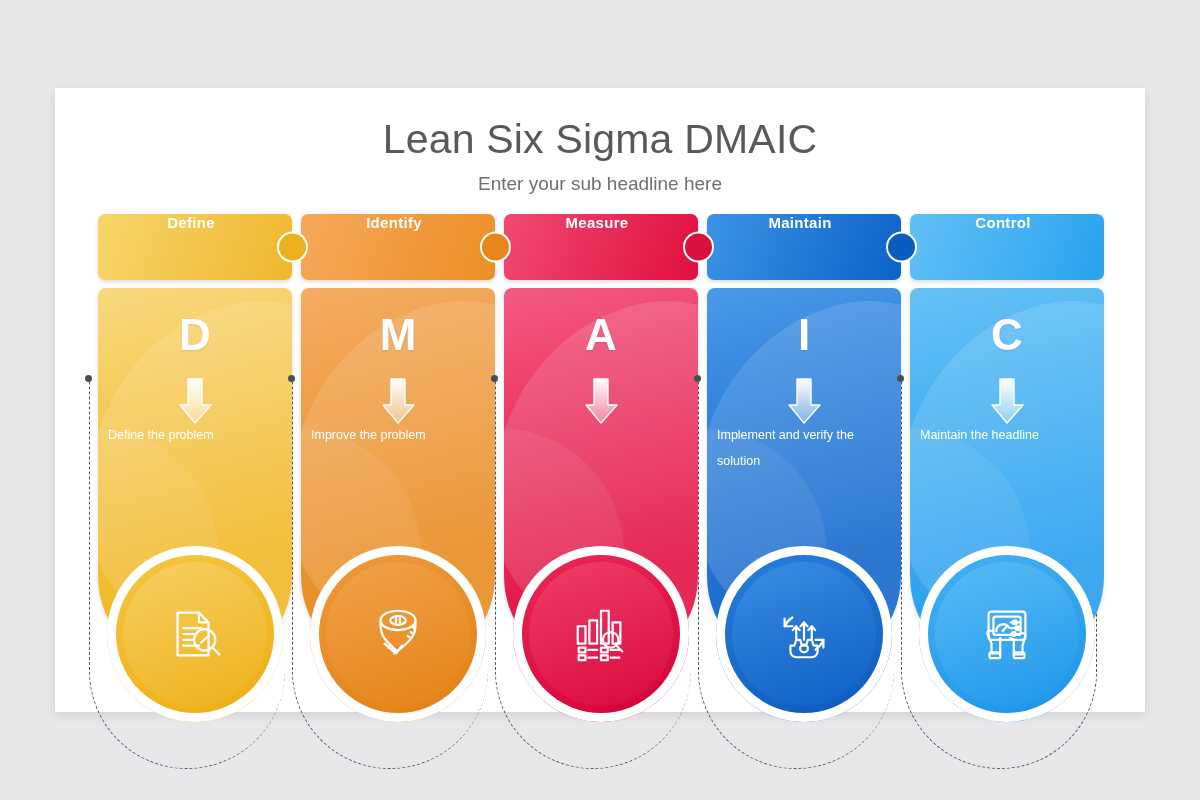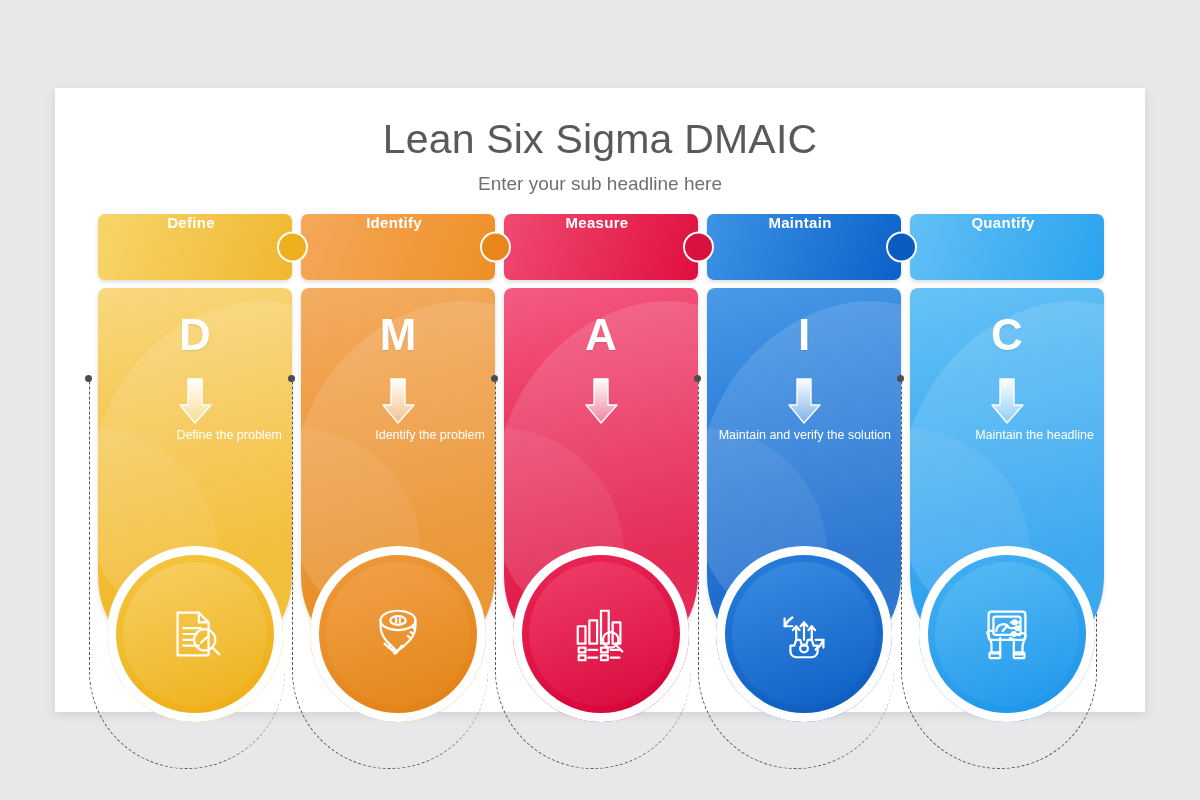--- a/index.html
+++ b/index.html
@@ -131,21 +131,21 @@
     z-index: 3;
     text-shadow: 0 1px 2px rgba(0,0,0,0.10);
   }
   .arrow {
     position: absolute; left: 50%; top: 90px;
     transform: translateX(-50%);
     z-index: 3;
   }
   .desc {
     position: absolute; left: 10px; top: 134px; width: 174px;
-    text-align: right;
+    text-align: left;
     font-size: 12.5px; color: #ffffff; line-height: 26px;
     z-index: 3;
   }
 
   
   .badge {
     position: absolute;
     left: 50%; top: 258px;
     transform: translateX(-50%);
     width: 176px; height: 176px;
@@ -248,21 +248,21 @@
   <svg width="38" height="46" viewBox="0 0 38 46">
     <defs>
       <linearGradient id="agrad" x1="0" y1="0" x2="0" y2="1">
         <stop offset="0%" stop-color="#ffffff" stop-opacity="0.98"></stop>
         <stop offset="100%" stop-color="#ffffff" stop-opacity="0.30"></stop>
       </linearGradient>
     </defs>
     <path d="M12 1h14v26h9L19 45 4 27h8z" fill="url(#agrad)" stroke="#ffffff" stroke-width="1.4" stroke-linejoin="round"></path>
   </svg></div>
 
-      <div class="desc">Identify the problem</div>
+      <div class="desc">Improve the problem</div>
 
       <div class="badge" style="background:linear-gradient(160deg, #f09b3e, #e07f12);">
         <div class="badge-ring"></div>
         <div class="badge-inner" style="background:linear-gradient(160deg, #f2a24c, #e38416);">
           <span>
     <svg width="62" height="62" viewBox="0 0 64 64" fill="none" stroke="#fff" stroke-width="2.3" stroke-linecap="round" stroke-linejoin="round">
       <ellipse cx="32" cy="18" rx="18" ry="10"></ellipse>
       <ellipse cx="32" cy="18" rx="8" ry="4.5"></ellipse>
       <path d="M30 16v4M34 16v4"></path>
       <path d="M14 18v6c0 9 5 15 11 20l6 6"></path>
@@ -355,21 +355,21 @@
   <svg width="38" height="46" viewBox="0 0 38 46">
     <defs>
       <linearGradient id="agrad" x1="0" y1="0" x2="0" y2="1">
         <stop offset="0%" stop-color="#ffffff" stop-opacity="0.98"></stop>
         <stop offset="100%" stop-color="#ffffff" stop-opacity="0.30"></stop>
       </linearGradient>
     </defs>
     <path d="M12 1h14v26h9L19 45 4 27h8z" fill="url(#agrad)" stroke="#ffffff" stroke-width="1.4" stroke-linejoin="round"></path>
   </svg></div>
 
-      <div class="desc">Maintain and verify the solution</div>
+      <div class="desc">Implement and verify the solution</div>
 
       <div class="badge" style="background:linear-gradient(160deg, #2a80de, #0a58bb);">
         <div class="badge-ring"></div>
         <div class="badge-inner" style="background:linear-gradient(160deg, #3b8de2, #0d5ec4);">
           <span>
     <svg width="62" height="62" viewBox="0 0 64 64" fill="none" stroke="#fff" stroke-width="2.3" stroke-linecap="round" stroke-linejoin="round">
       <path d="M12 24a22 22 0 0 1 8-9"></path>
       <path d="M52 38a22 22 0 0 1-8 10"></path>
       <path d="M12 16v8h8"></path>
       <path d="M52 46v-8h-8"></path>
@@ -383,21 +383,21 @@
         </div>
       </div>
     </div>
   </div>
         <div class="col col-4">
     <div class="dashline right-on"></div>
     <div class="dashdot"></div>
 
     <div class="tab-wrap">
       <div class="tab" style="background:linear-gradient(110deg, #62c0f5, #2aa2ef);">
-        <span class="tab-label">Quantify</span>
+        <span class="tab-label">Control</span>
       </div>
 
     </div>
 
     <div class="pill-wrap">
       <div class="pill" style="background:linear-gradient(165deg, #67c3f6 0%, #219cee 72%);">
         <div class="swoosh"></div>
         <div class="swoosh2"></div>
       </div>
 

